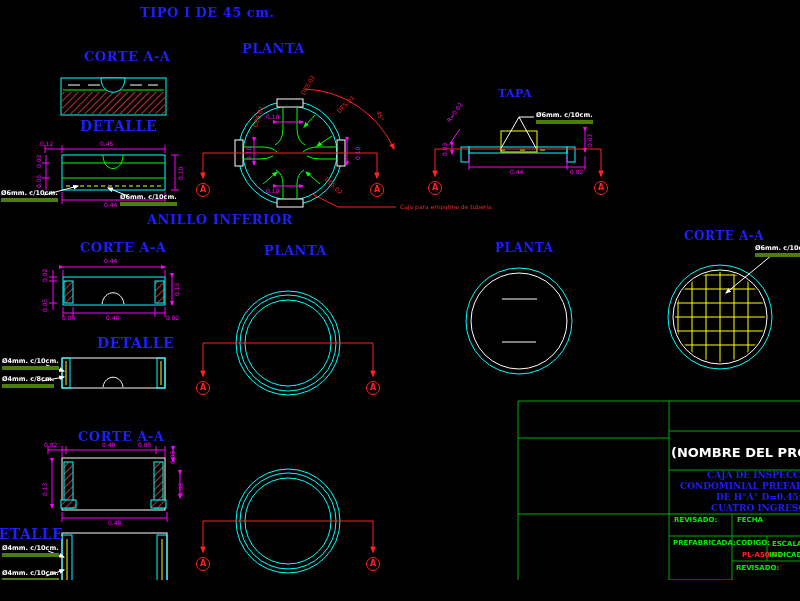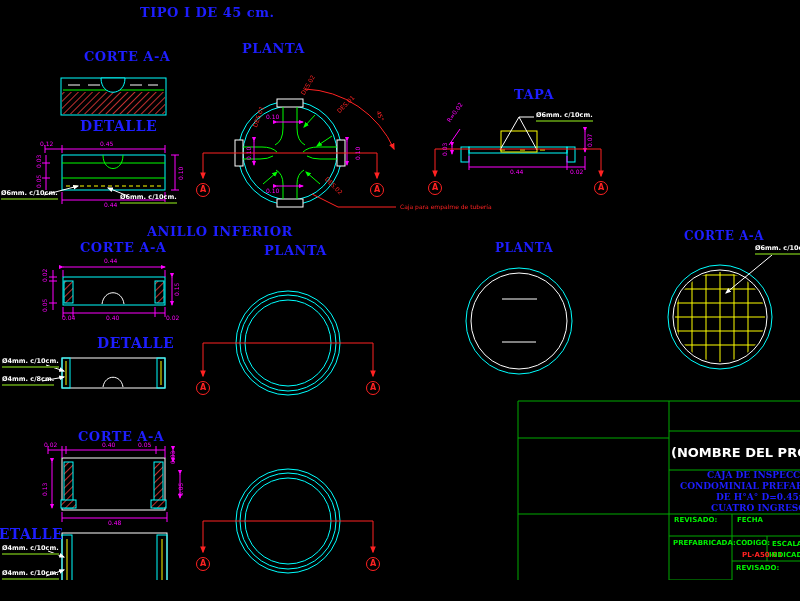--- a/index.html
+++ b/index.html
@@ -3,21 +3,21 @@
 <meta charset="utf-8">
 <style>
   html,body{margin:0;padding:0;background:#000;}
   #canvas{position:relative;width:800px;height:580px;background:#000;overflow:hidden;
           font-family:"DejaVu Sans",sans-serif;}
   #canvas svg{position:absolute;left:0;top:0;}
   .t{position:absolute;white-space:nowrap;line-height:1;}
   .hd{font-family:"DejaVu Serif",serif;font-weight:bold;color:#1e1eff;letter-spacing:.5px;}
   .dim{color:#ff00ff;font-size:6px;}
   .rot{transform:rotate(-90deg);transform-origin:0 0;}
-  .wlbl{color:#ffffff;font-size:6.5px;font-weight:bold;border-bottom:2px solid #4d7c0f;padding-bottom:1px;}
+  .wlbl{color:#ffffff;font-size:6.5px;font-weight:bold;border-bottom:4px solid #4d7c0f;padding-bottom:1px;}
   .rlbl{color:#ff2222;font-size:6px;}
   .amark{color:#ff2222;font-size:8px;font-weight:bold;}
   .tbg{color:#00ee00;font-size:7px;font-weight:bold;}
   .tbr{color:#ff2222;font-size:7px;font-weight:bold;margin-left:6px;}
   .pname{color:#ffffff;font-size:13px;font-weight:bold;}
   .btl{font-family:"DejaVu Serif",serif;color:#1e1eff;font-size:9px;font-weight:bold;}
 </style>
 </head>
 <body>
 
@@ -266,22 +266,22 @@
     <line x1="732" y1="561" x2="800" y2="561"></line>
     <line x1="669" y1="580" x2="732" y2="580"></line>
   </g>
 </svg>
 
 <span class="t hd" style="left:140px;top:6px;font-size:13px;">TIPO I  DE 45 cm.</span>
 
 <span class="t hd" style="left:84px;top:50px;font-size:13px;">CORTE A-A</span>
 <span class="t hd" style="left:80px;top:119px;font-size:14px;">DETALLE</span>
 <span class="t hd" style="left:242px;top:42px;font-size:13px;">PLANTA</span>
-<span class="t hd" style="left:514px;top:88px;font-size:13px;">TAPA</span>
-<span class="t hd" style="left:147px;top:225px;font-size:13px;">ANILLO INFERIOR</span>
+<span class="t hd" style="left:498px;top:88px;font-size:11px;">TAPA</span>
+<span class="t hd" style="left:147px;top:213px;font-size:13px;">ANILLO INFERIOR</span>
 <span class="t hd" style="left:80px;top:241px;font-size:13px;">CORTE A-A</span>
 <span class="t hd" style="left:97px;top:336px;font-size:14px;">DETALLE</span>
 <span class="t hd" style="left:264px;top:244px;font-size:13px;">PLANTA</span>
 <span class="t hd" style="left:495px;top:242px;font-size:12px;">PLANTA</span>
 <span class="t hd" style="left:684px;top:230px;font-size:12px;">CORTE A-A</span>
 <span class="t hd" style="left:78px;top:430px;font-size:13px;">CORTE A-A</span>
 <span class="t hd" style="left:-14px;top:527px;font-size:14px;">DETALLE</span>
 
 <span class="t dim" style="left:40px;top:141px;">0.12</span>
 <span class="t dim" style="left:100px;top:141px;">0.45</span>

